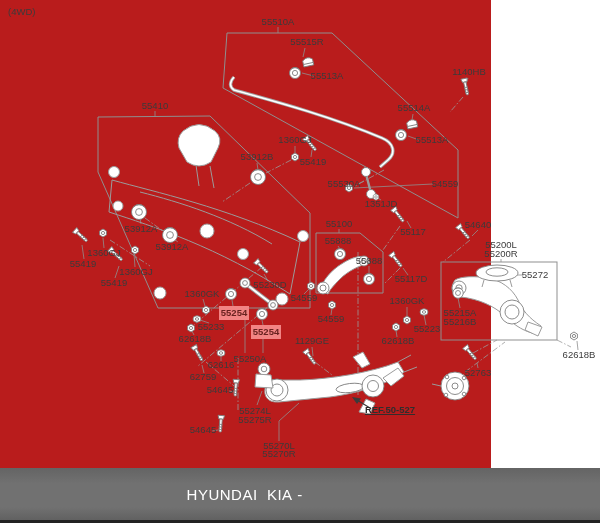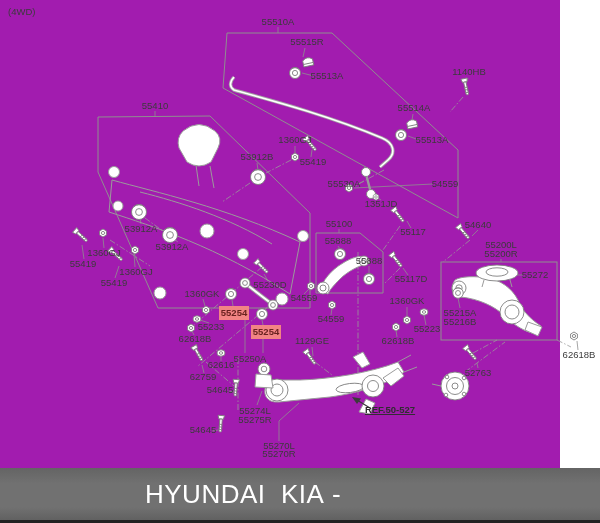--- a/index.html
+++ b/index.html
@@ -1,17 +1,17 @@
 <!DOCTYPE html>
 <html><head>
 <meta charset="utf-8">
 <style>
   html,body{margin:0;padding:0;background:#fff;width:600px;height:523px;overflow:hidden;
             font-family:"Liberation Sans", sans-serif;}
-  .stage{position:relative;width:560px;height:523px;background:#a21caf;}
+  .stage{position:relative;width:491px;height:523px;background:#b91c1c;}
   svg{display:block;}
   
   .box{fill:none;stroke:#8f8f8f;stroke-width:1;}
   .sketch{stroke:#9b9b9b;stroke-width:1;fill:#ffffff;}
   .sketch-n{stroke:#9b9b9b;stroke-width:1;fill:none;}
   .bar{stroke:#a3a3a3;stroke-width:3.4;fill:none;}
   .barcore{stroke:#ffffff;stroke-width:1.6;fill:none;}
   .icon{stroke:#7f7f7f;stroke-width:.9;fill:#ffffff;}
   .leader{stroke:#8f8f8f;stroke-width:.8;fill:none;}
   .dash{stroke:#9a9a9a;stroke-width:.8;fill:none;stroke-dasharray:6 2 1.5 2;}
@@ -20,21 +20,21 @@
   .hl-box{fill:#f28484;}
   .hl-text{fill:#69211f;font-weight:bold;}
   .ref{font-weight:bold;text-decoration:underline;fill:#2e2e2e;}
   .arrowhead{fill:#3b3b3b;stroke:none;}
   
   .footer{position:absolute;left:0;top:468px;width:600px;height:55px;
           background:linear-gradient(#646464,#717171 30%,#717171 75%,#616161);
           border-bottom:3px solid #222;box-sizing:border-box;
           display:flex;align-items:center;justify-content:center;}
   .footer-inner{display:flex;align-items:center;transform:translateX(-38px);
-                color:#fff;font-size:26px;letter-spacing:.5px;white-space:pre;}
+                color:#fff;font-size:15px;letter-spacing:.5px;white-space:pre;}
   .footer-gap{display:inline-block;width:30px;}
 </style>
 </head>
 <body>
 
 <div class="stage">
 
 <svg width="600" height="468" viewBox="0 0 600 468">
 
   <defs>

